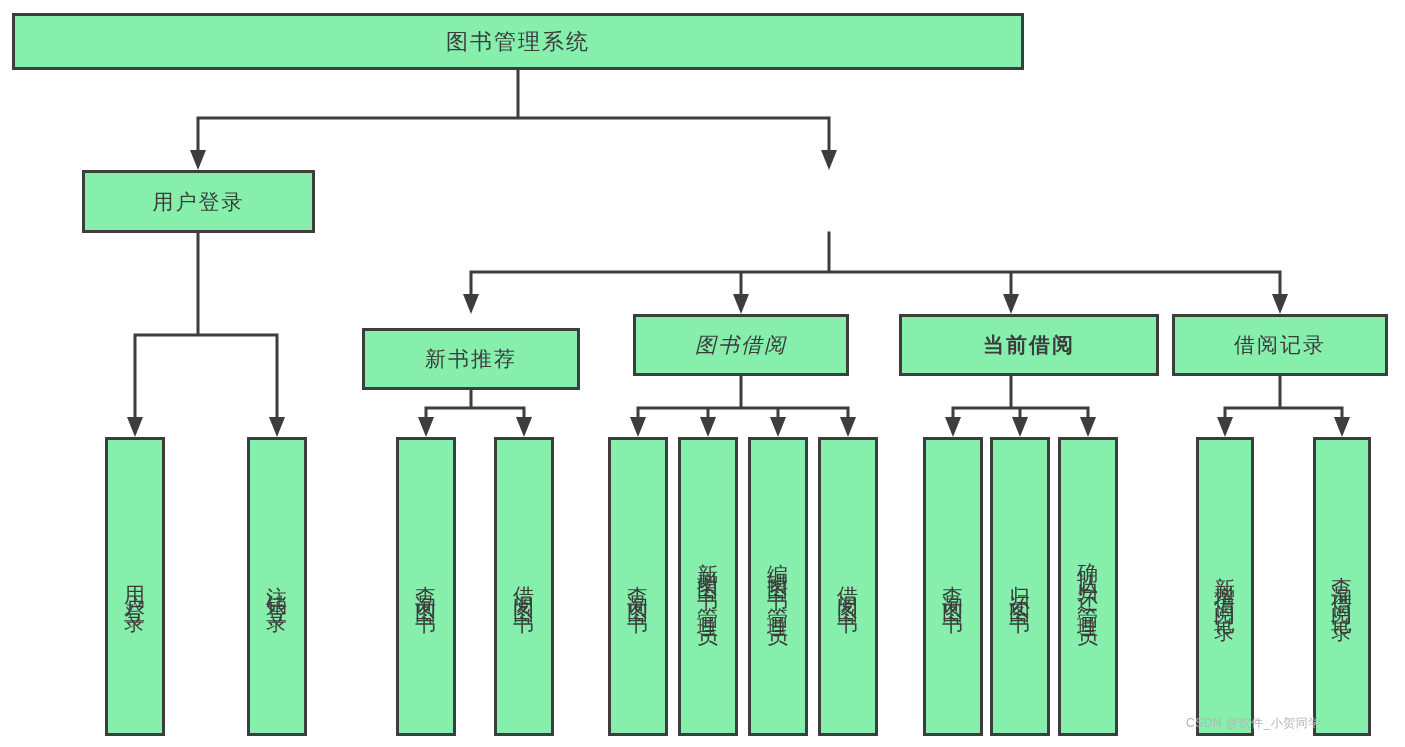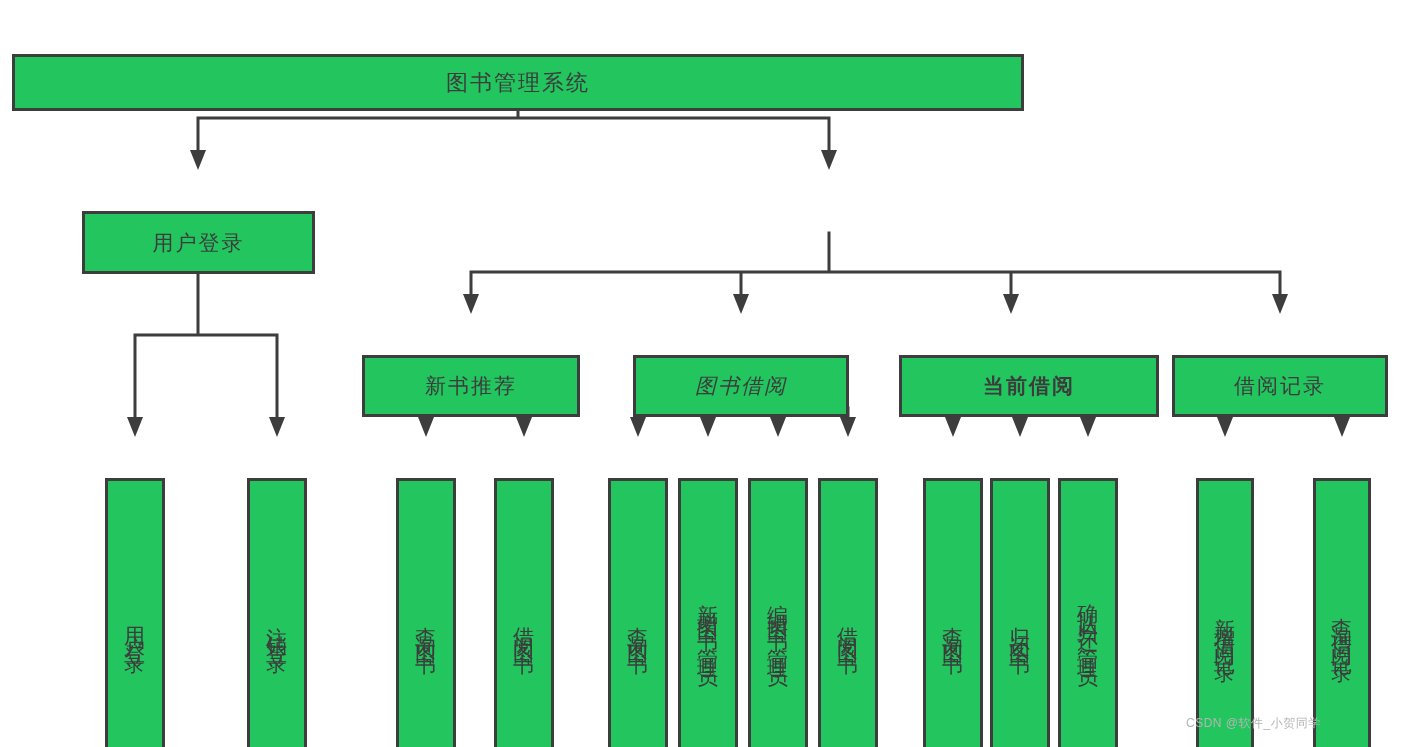--- a/index.html
+++ b/index.html
@@ -11,26 +11,25 @@
     font-family: "Liberation Sans", sans-serif;
     overflow: hidden;
   }
   .wires { position: absolute; left: 0; top: 0; }
   .wires path { stroke: #3d3d3d; stroke-width: 3; fill: none; stroke-linecap: square; }
   .wires polygon { fill: #3d3d3d; stroke: none; }
   .box {
     position: absolute;
     box-sizing: border-box;
     border: 3px solid #3d3d3d;
-    background: #22c55e;
+    background: #86efac;
     display: flex;
     align-items: center;
     justify-content: center;
     color: #3c3c3c;
-    margin-top: 41px;
   }
   .hlabel { font-size: 21px; letter-spacing: 2px; white-space: nowrap; }
   .root .hlabel { font-size: 22px; }
   .vlabel {
     writing-mode: vertical-rl;
     text-orientation: upright;
     font-size: 21px;
     line-height: 1;
     letter-spacing: 9px;
     white-space: nowrap;
@@ -88,21 +87,21 @@
   </svg>
 
   <div class="box root" style="left:12px; top:13px; width:1012px; height:57px;">
     <span class="hlabel">图书管理系统</span>
   </div>
 
   <div class="box" style="left:82px; top:170px; width:233px; height:63px;">
     <span class="hlabel">用户登录</span>
   </div>
 
-  <div class="box" style="left:362px; top:314px; width:218px; height:62px;">
+  <div class="box" style="left:362px; top:328px; width:218px; height:62px;">
     <span class="hlabel">新书推荐</span>
   </div>
   <div class="box" style="left:633px; top:314px; width:216px; height:62px;font-style:italic;">
     <span class="hlabel">图书借阅</span>
   </div>
   <div class="box" style="left:899px; top:314px; width:260px; height:62px;font-weight:bold;">
     <span class="hlabel">当前借阅</span>
   </div>
   <div class="box" style="left:1172px; top:314px; width:216px; height:62px;">
     <span class="hlabel">借阅记录</span>

